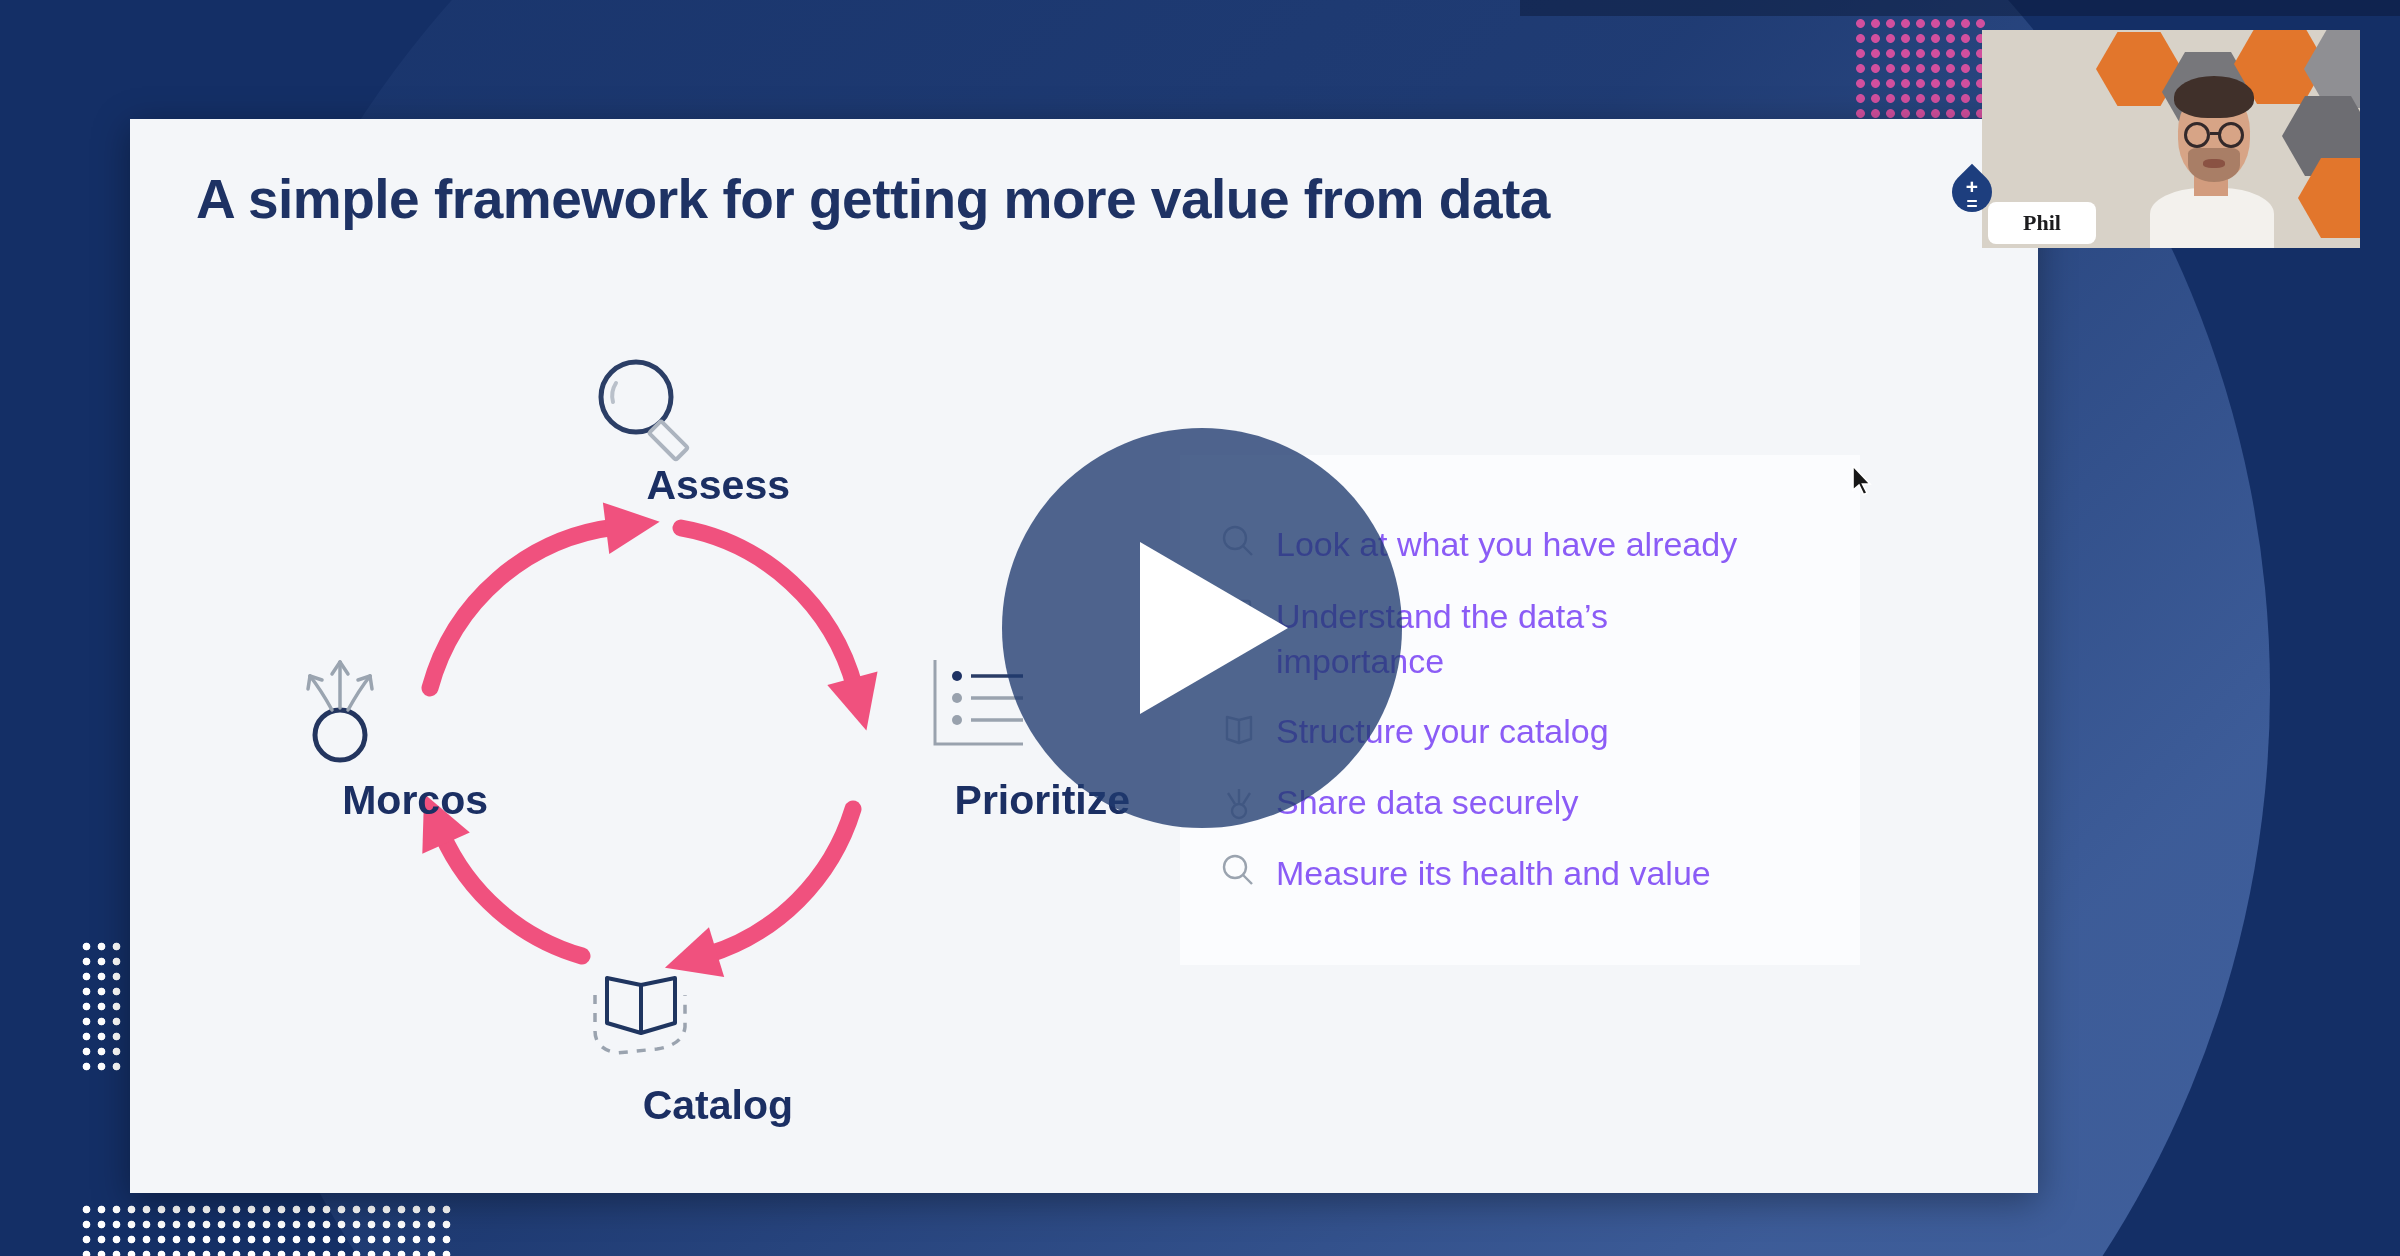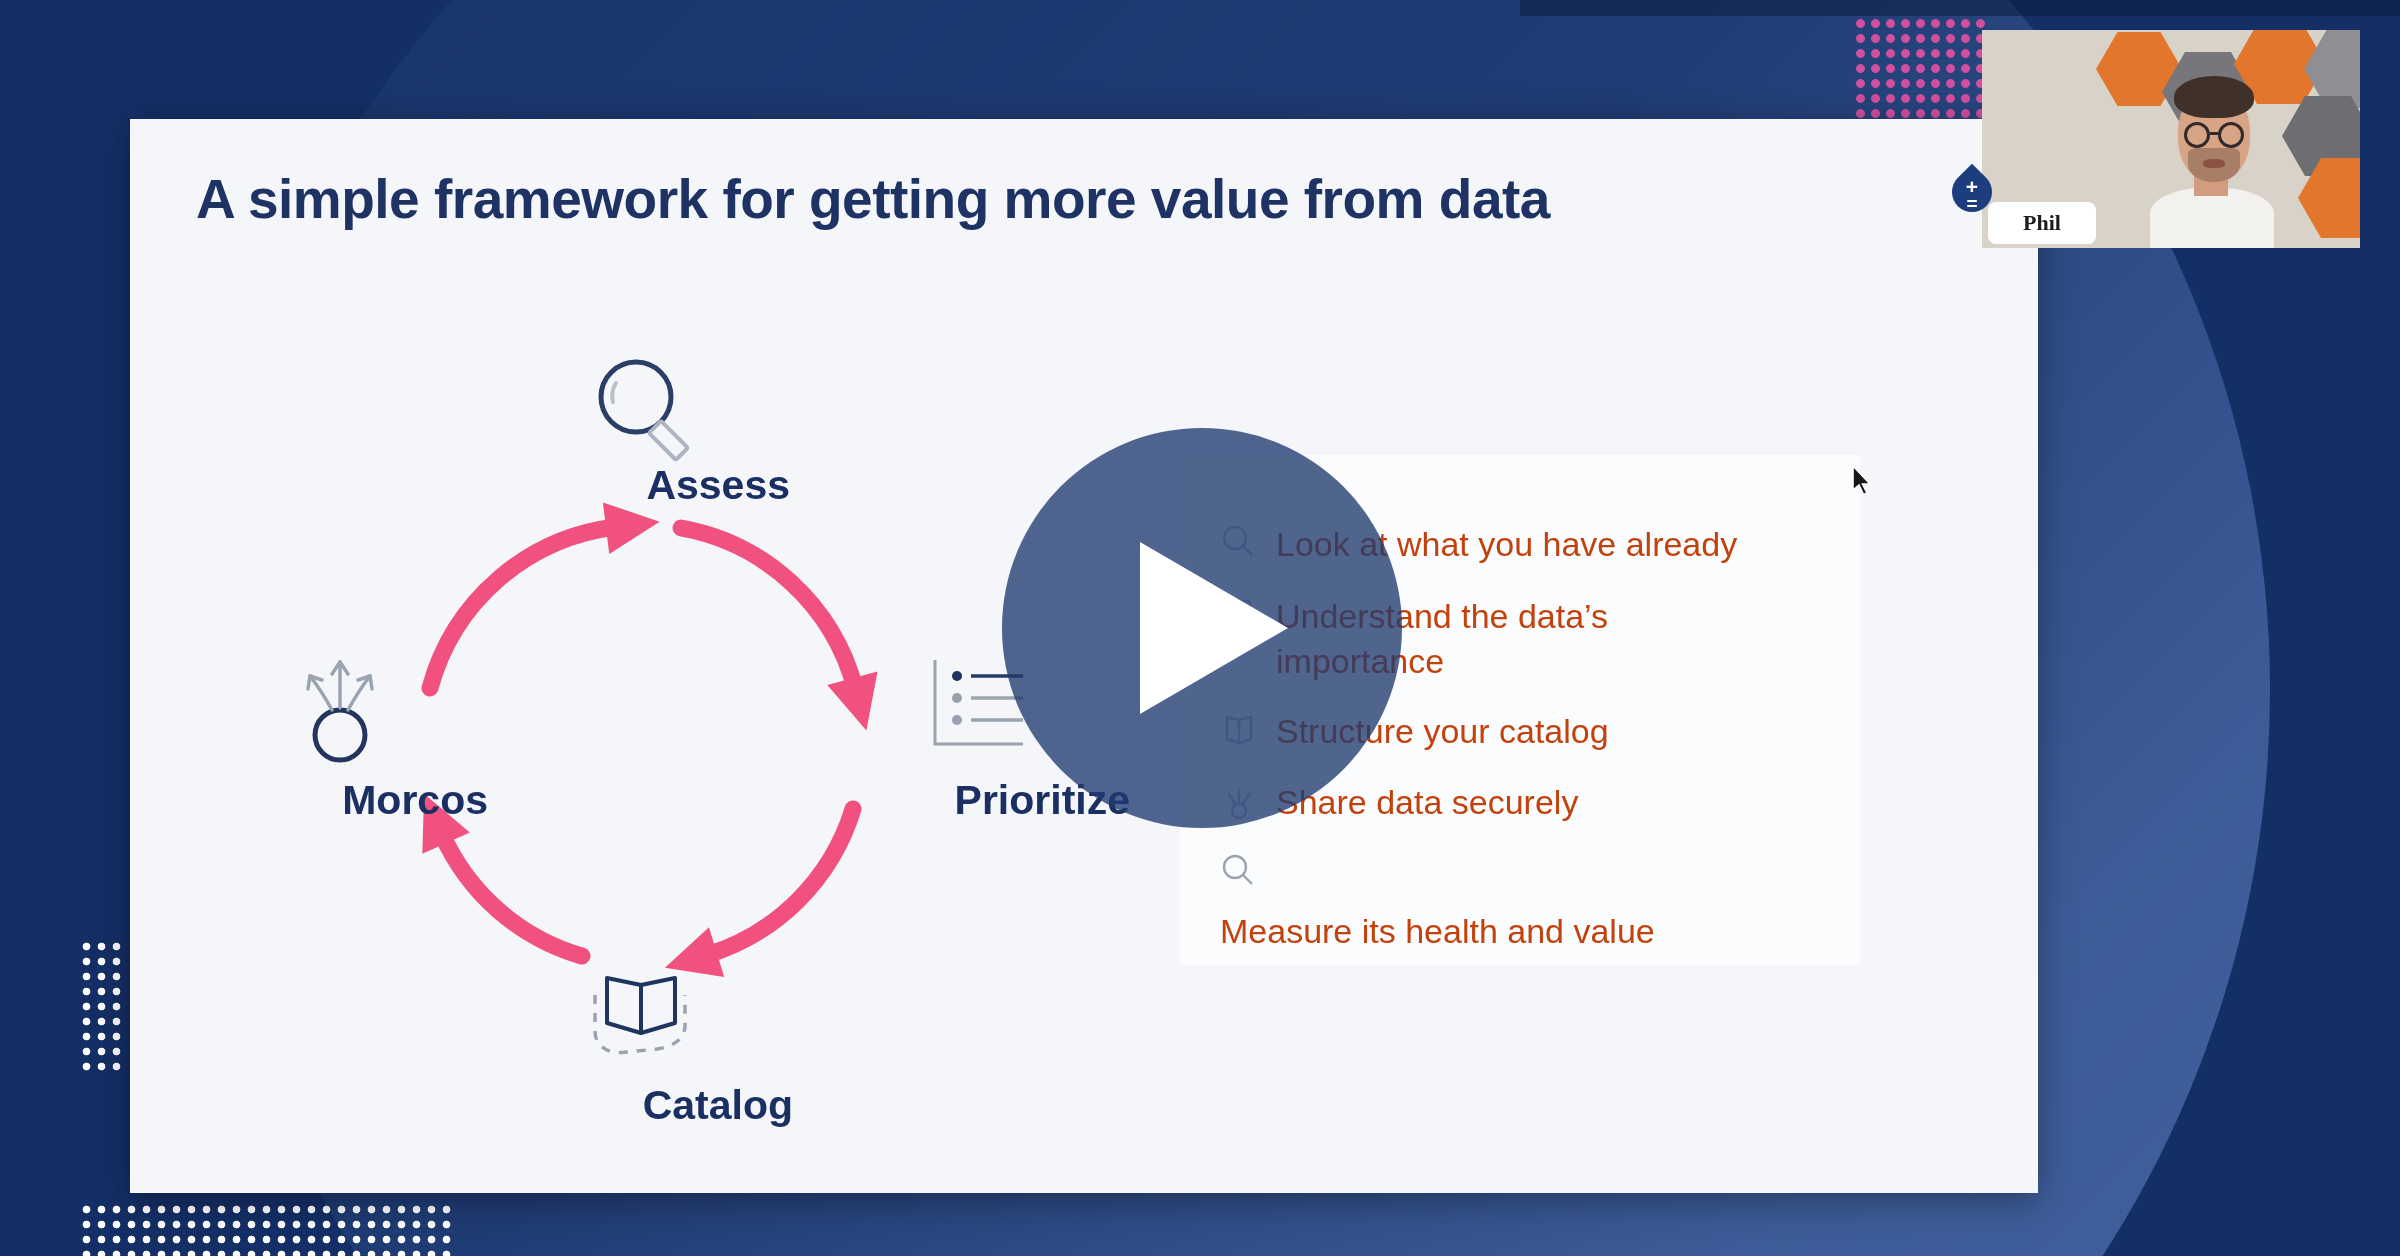--- a/index.html
+++ b/index.html
@@ -37,24 +37,24 @@
   .label-catalog{left:363px;top:963px;}
   .cycle-svg{position:absolute;left:0;top:0;}
   .node-icon{position:absolute;}
   .icon-assess{left:458px;top:236px;}
   .icon-share{left:163px;top:521px;}
   .icon-prioritize{left:793px;top:531px;}
   .icon-catalog{left:453px;top:856px;}
 
   .list-panel{position:absolute;left:1050px;top:336px;width:680px;height:510px;background:#FBFCFE;}
   .bullet-row{position:absolute;left:1090px;display:flex;gap:18px;align-items:flex-start;}
-  .bullet-row .txt{font-size:34px;line-height:45px;color:#c2410c;}
+  .bullet-row .txt{font-size:34px;line-height:45px;color:#8b5cf6;}
   .bullet-row .bicon{flex:0 0 auto;margin-top:2px;opacity:0.8;}
   .row1{top:403px;} .row2{top:475px;width:500px;} .row2 .txt{width:430px;}
-  .row3{top:590px;} .row4{top:661px;} .row5{top:732px;flex-direction:column;} .row5 .bicon{opacity:1;}
+  .row3{top:590px;} .row4{top:661px;} .row5{top:732px;} .row5 .bicon{opacity:1;}
 
   
   .play-overlay{position:absolute;left:1002px;top:428px;width:400px;height:400px;border-radius:50%;
     background:rgba(31,58,110,0.78);z-index:4;cursor:pointer;}
 
   
   .webcam{position:absolute;left:1982px;top:30px;width:378px;height:218px;background:#D8D2C8;
     overflow:hidden;z-index:5;}
   .hex{position:absolute;clip-path:polygon(25% 0%,75% 0%,100% 50%,75% 100%,25% 100%,0% 50%);}
   .hex.o{background:#E2762C;}

